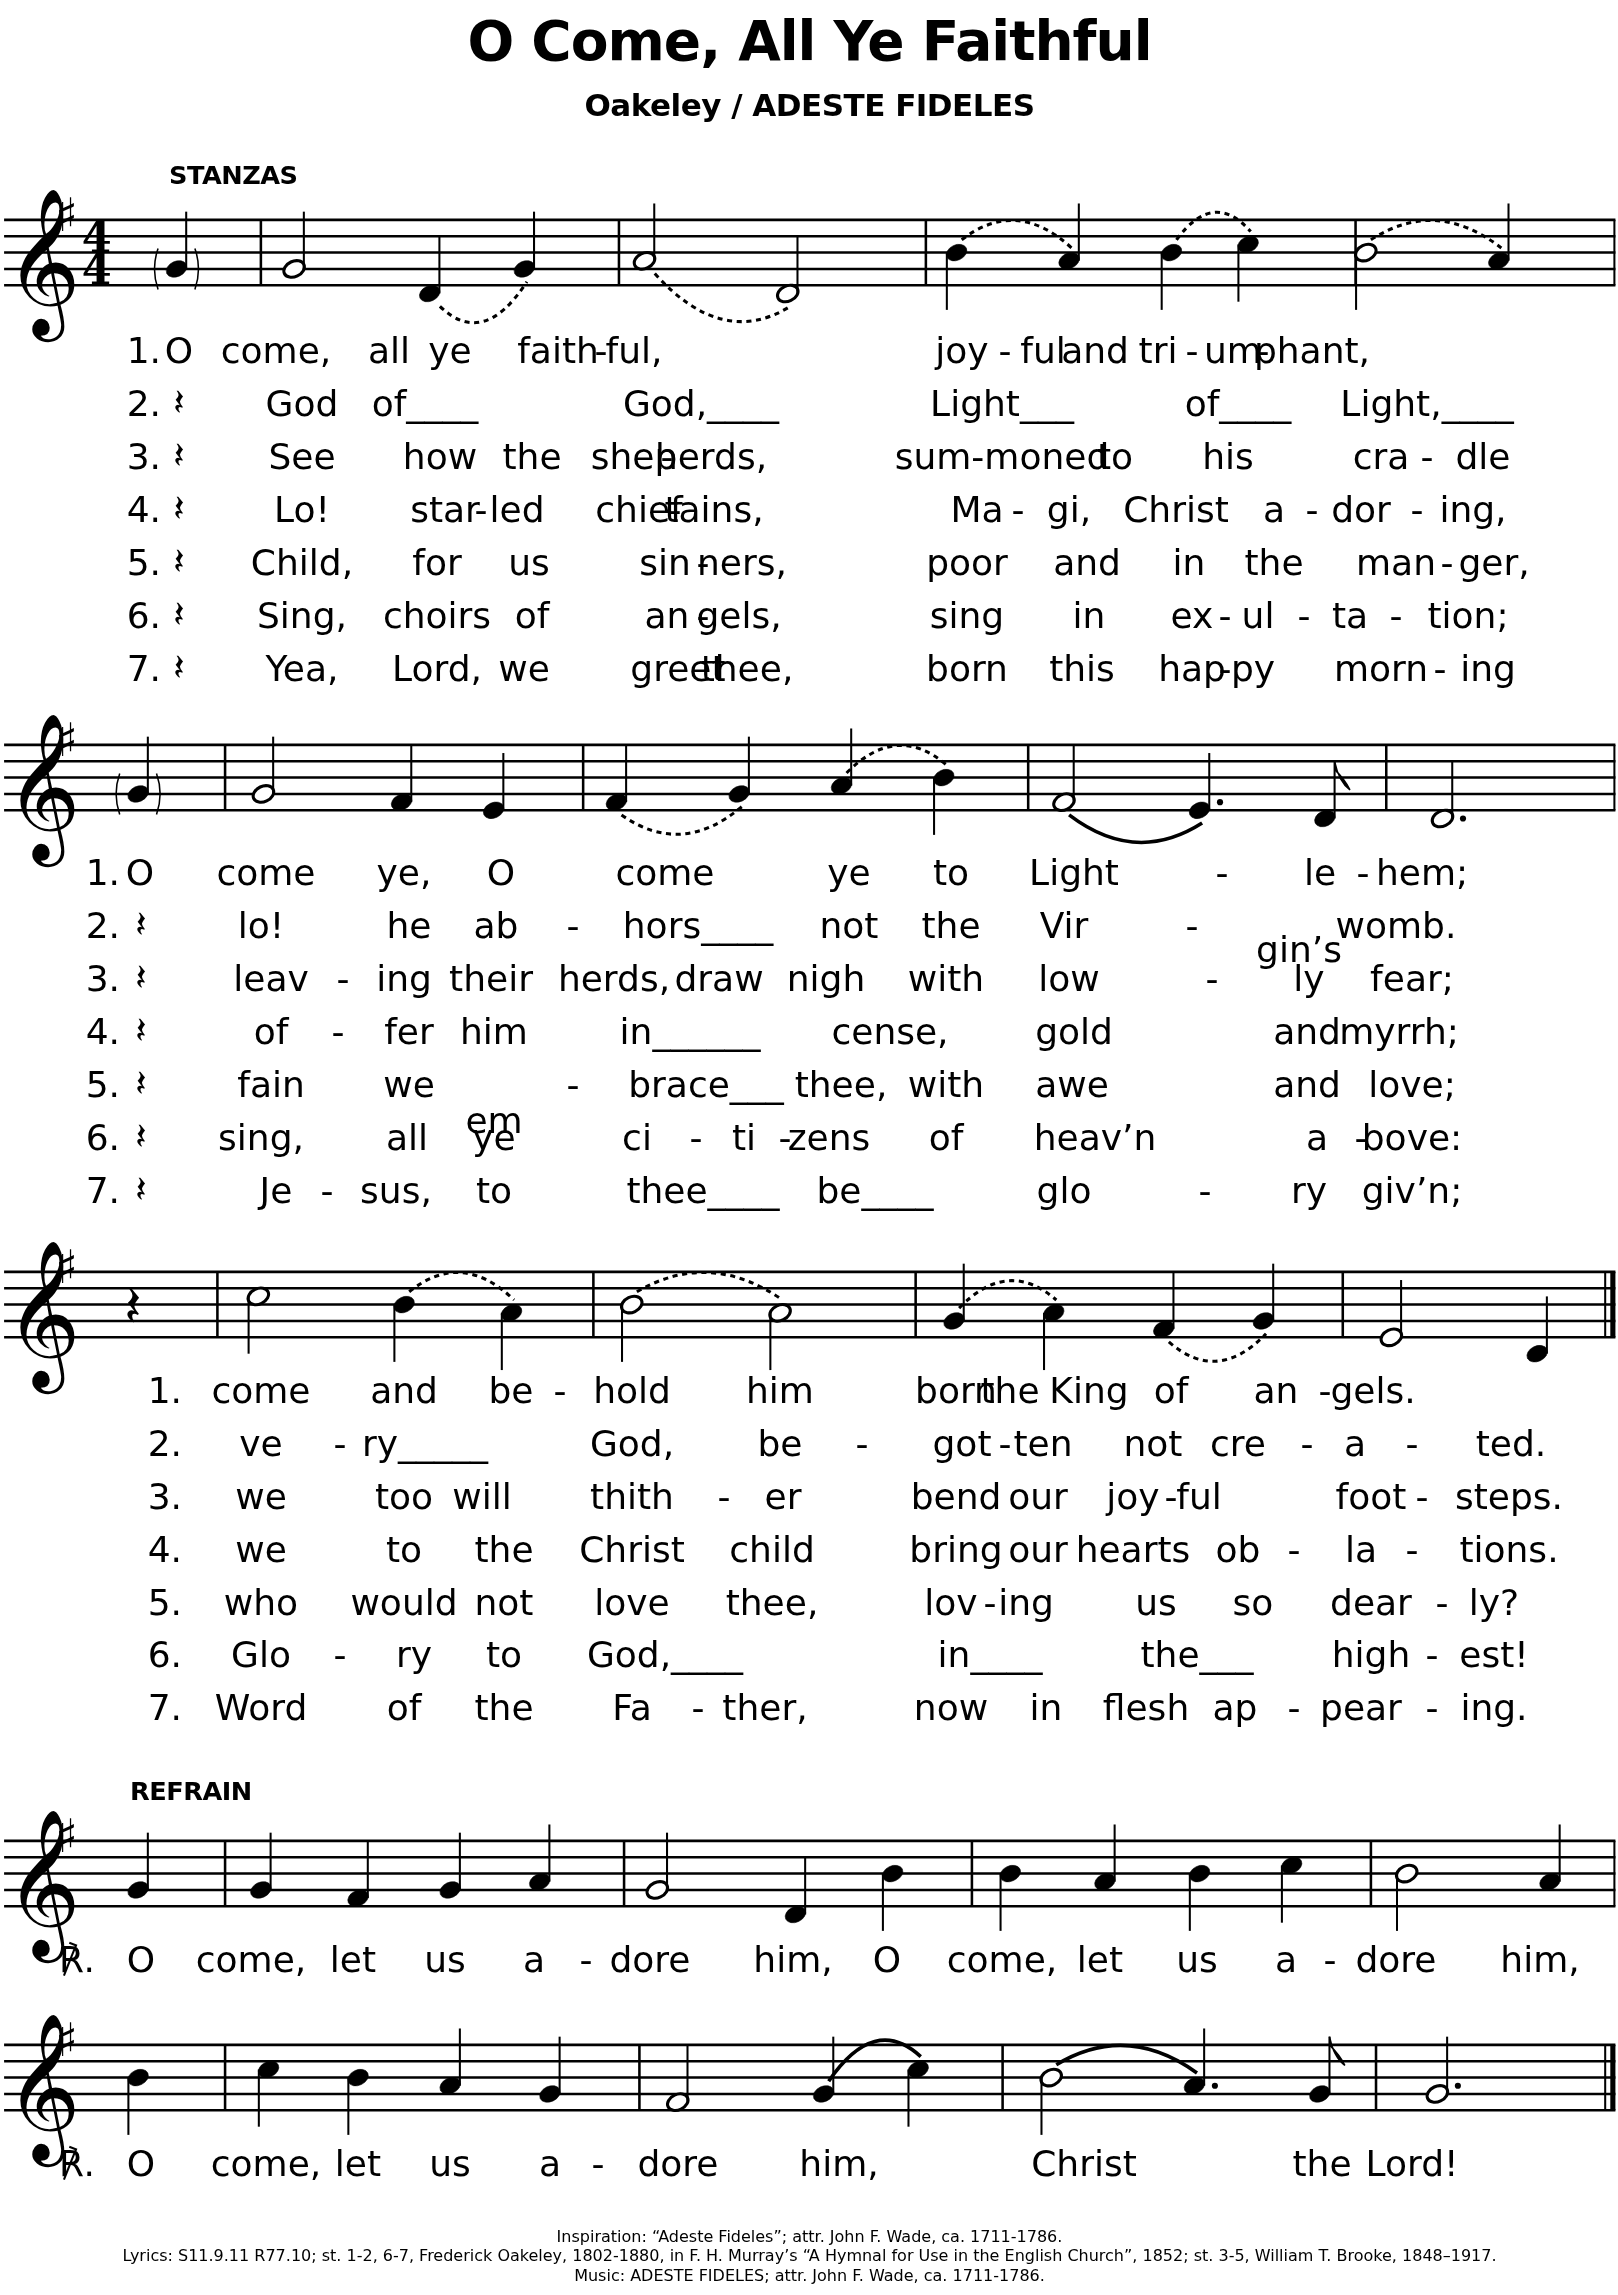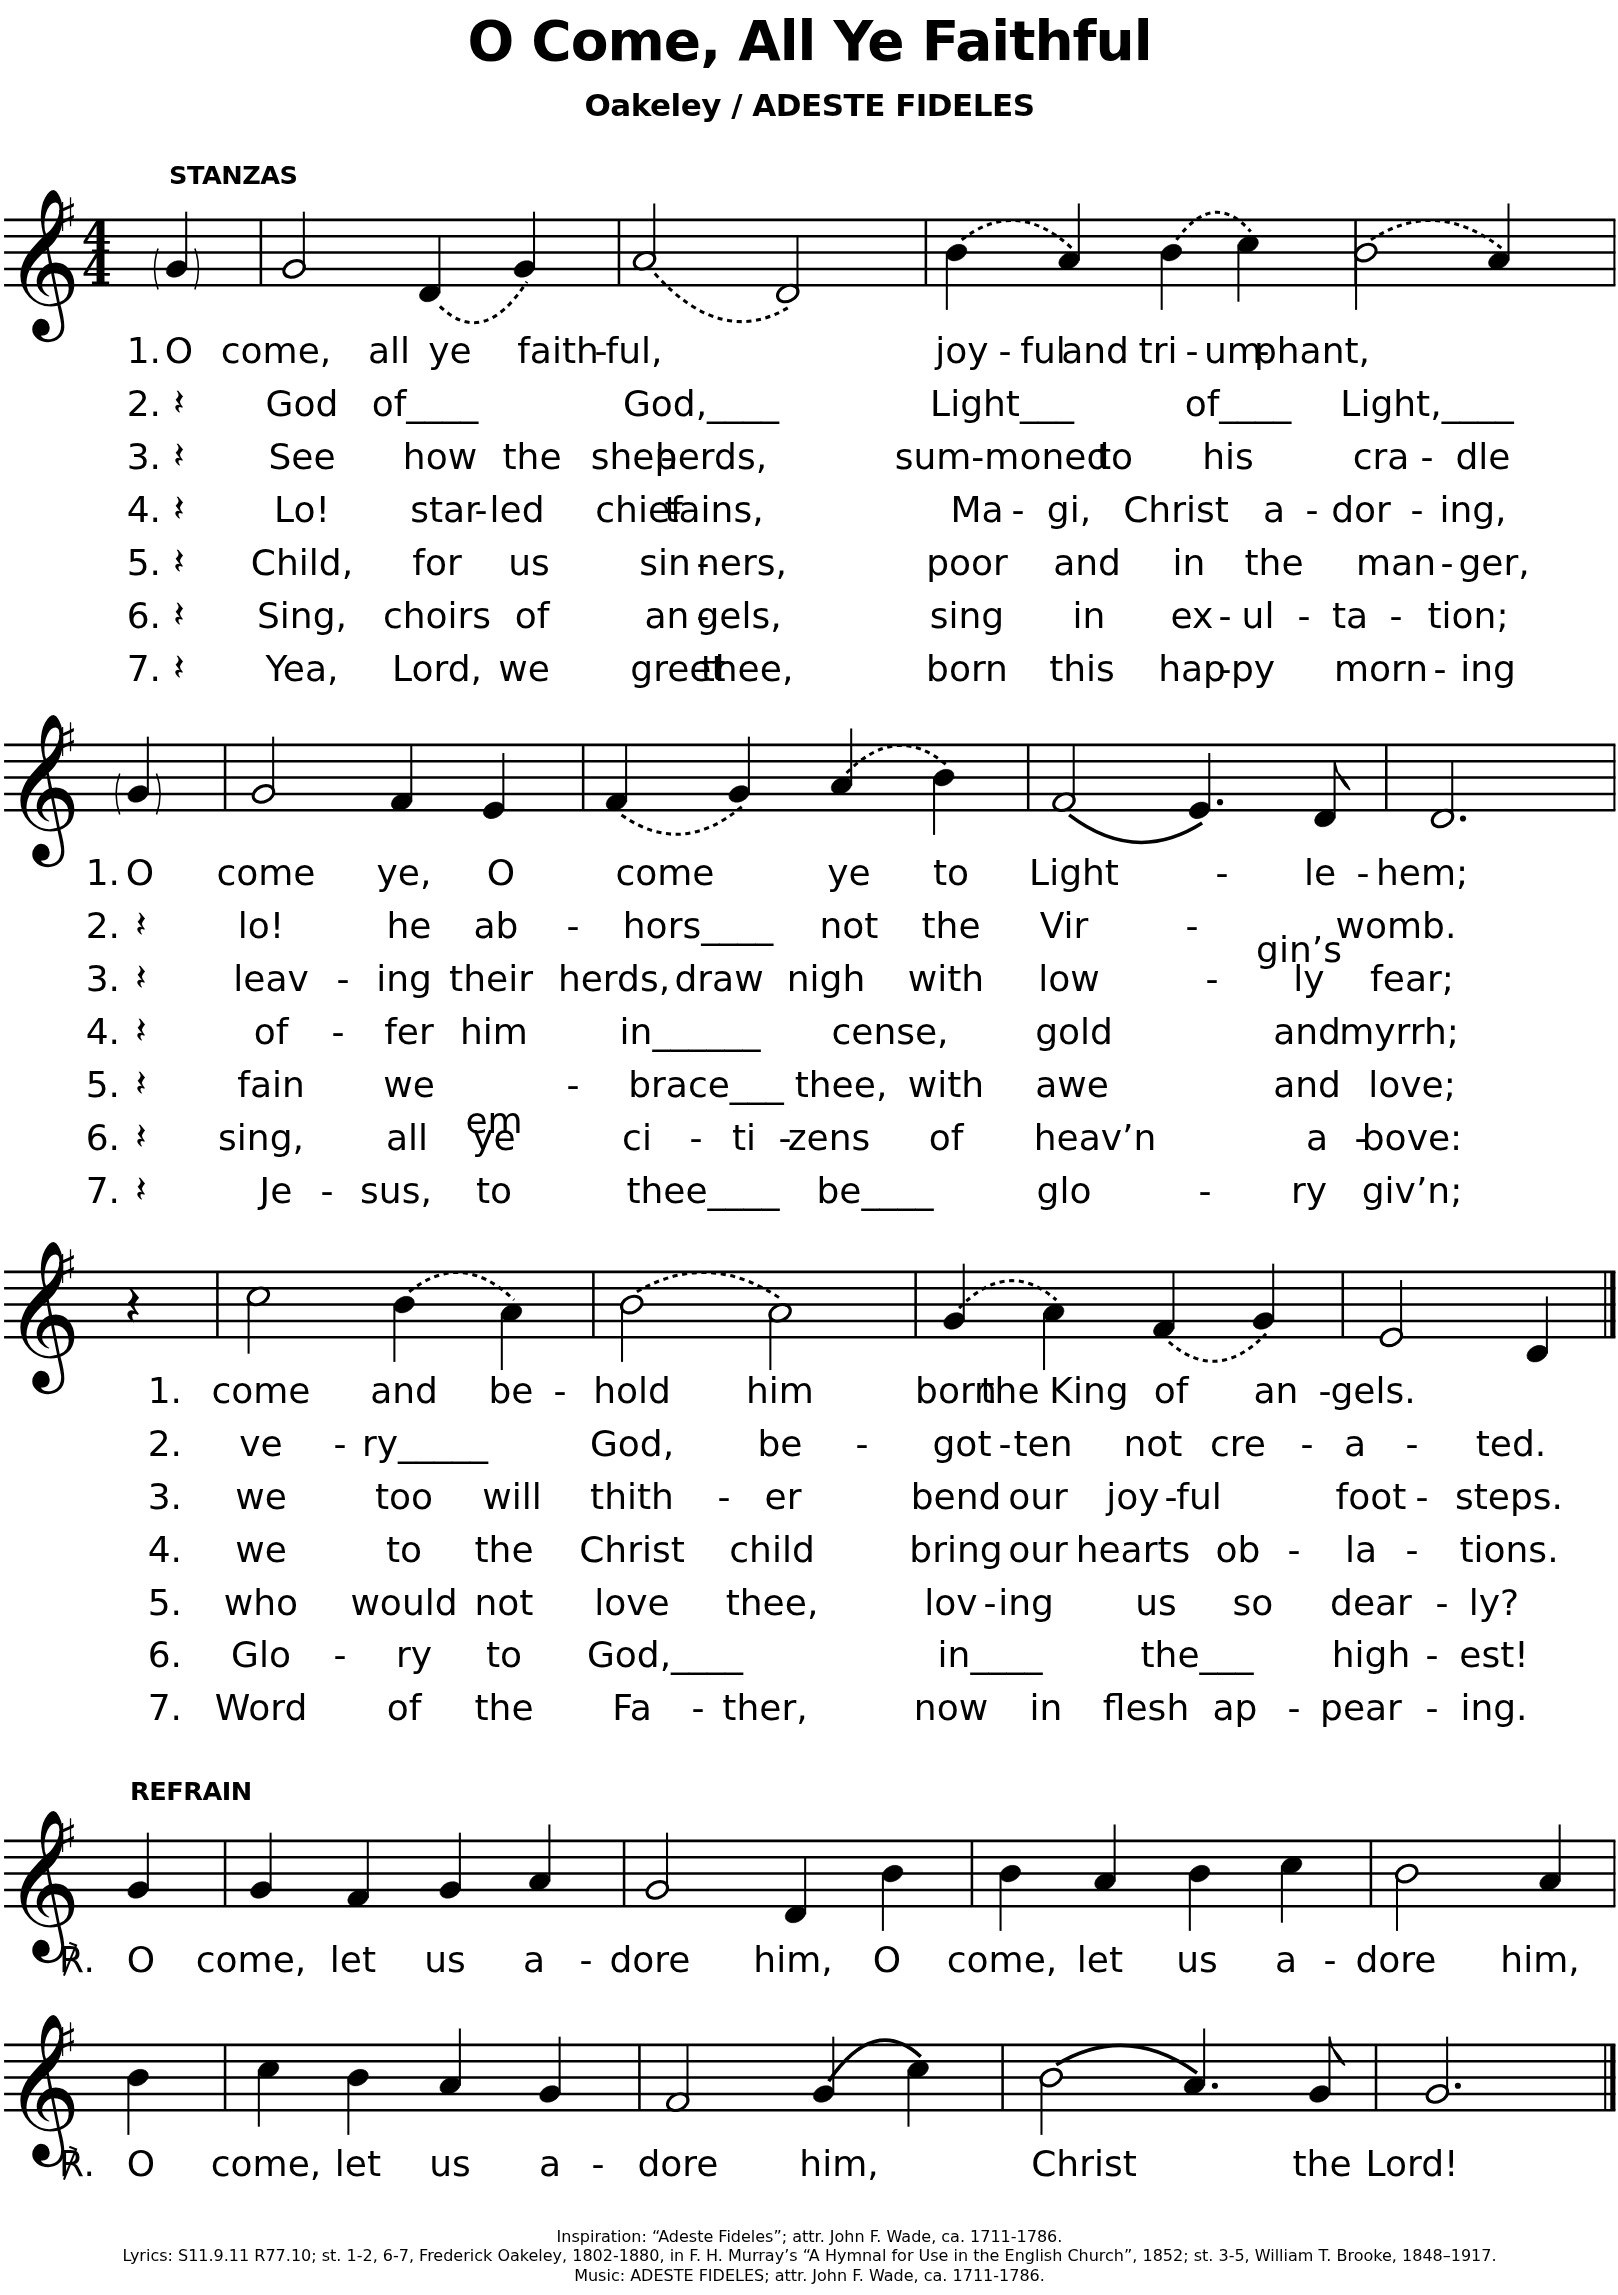--- a/index.html
+++ b/index.html
@@ -447,21 +447,21 @@
     <div class="lyric" style="left: 1043px; top: 1426px;">ten</div>
     <div class="lyric" style="left: 1153px; top: 1426px;">not</div>
     <div class="lyric" style="left: 1238px; top: 1426px;">cre</div>
     <div class="lyric" style="left: 1307px; top: 1426px;">-</div>
     <div class="lyric" style="left: 1355px; top: 1426px;">a</div>
     <div class="lyric" style="left: 1412px; top: 1426px;">-</div>
     <div class="lyric" style="left: 1511px; top: 1426px;">ted.</div>
     <div class="vnum" style="left: 182px; top: 1479px;">3.</div>
     <div class="lyric" style="left: 261px; top: 1479px;">we</div>
     <div class="lyric" style="left: 404px; top: 1479px;">too</div>
-    <div class="lyric" style="left: 512px; top: 1479px; text-align: right;">will</div>
+    <div class="lyric" style="left: 482px; top: 1479px; text-align: right;">will</div>
     <div class="lyric" style="left: 632px; top: 1479px;">thith</div>
     <div class="lyric" style="left: 724px; top: 1479px;">-</div>
     <div class="lyric" style="left: 783px; top: 1479px;">er</div>
     <div class="lyric" style="left: 956px; top: 1479px;">bend</div>
     <div class="lyric" style="left: 1038px; top: 1479px;">our</div>
     <div class="lyric" style="left: 1133px; top: 1479px;">joy</div>
     <div class="lyric" style="left: 1171px; top: 1479px;">-</div>
     <div class="lyric" style="left: 1199px; top: 1479px;">ful</div>
     <div class="lyric" style="left: 1371px; top: 1479px;">foot</div>
     <div class="lyric" style="left: 1422px; top: 1479px;">-</div>

